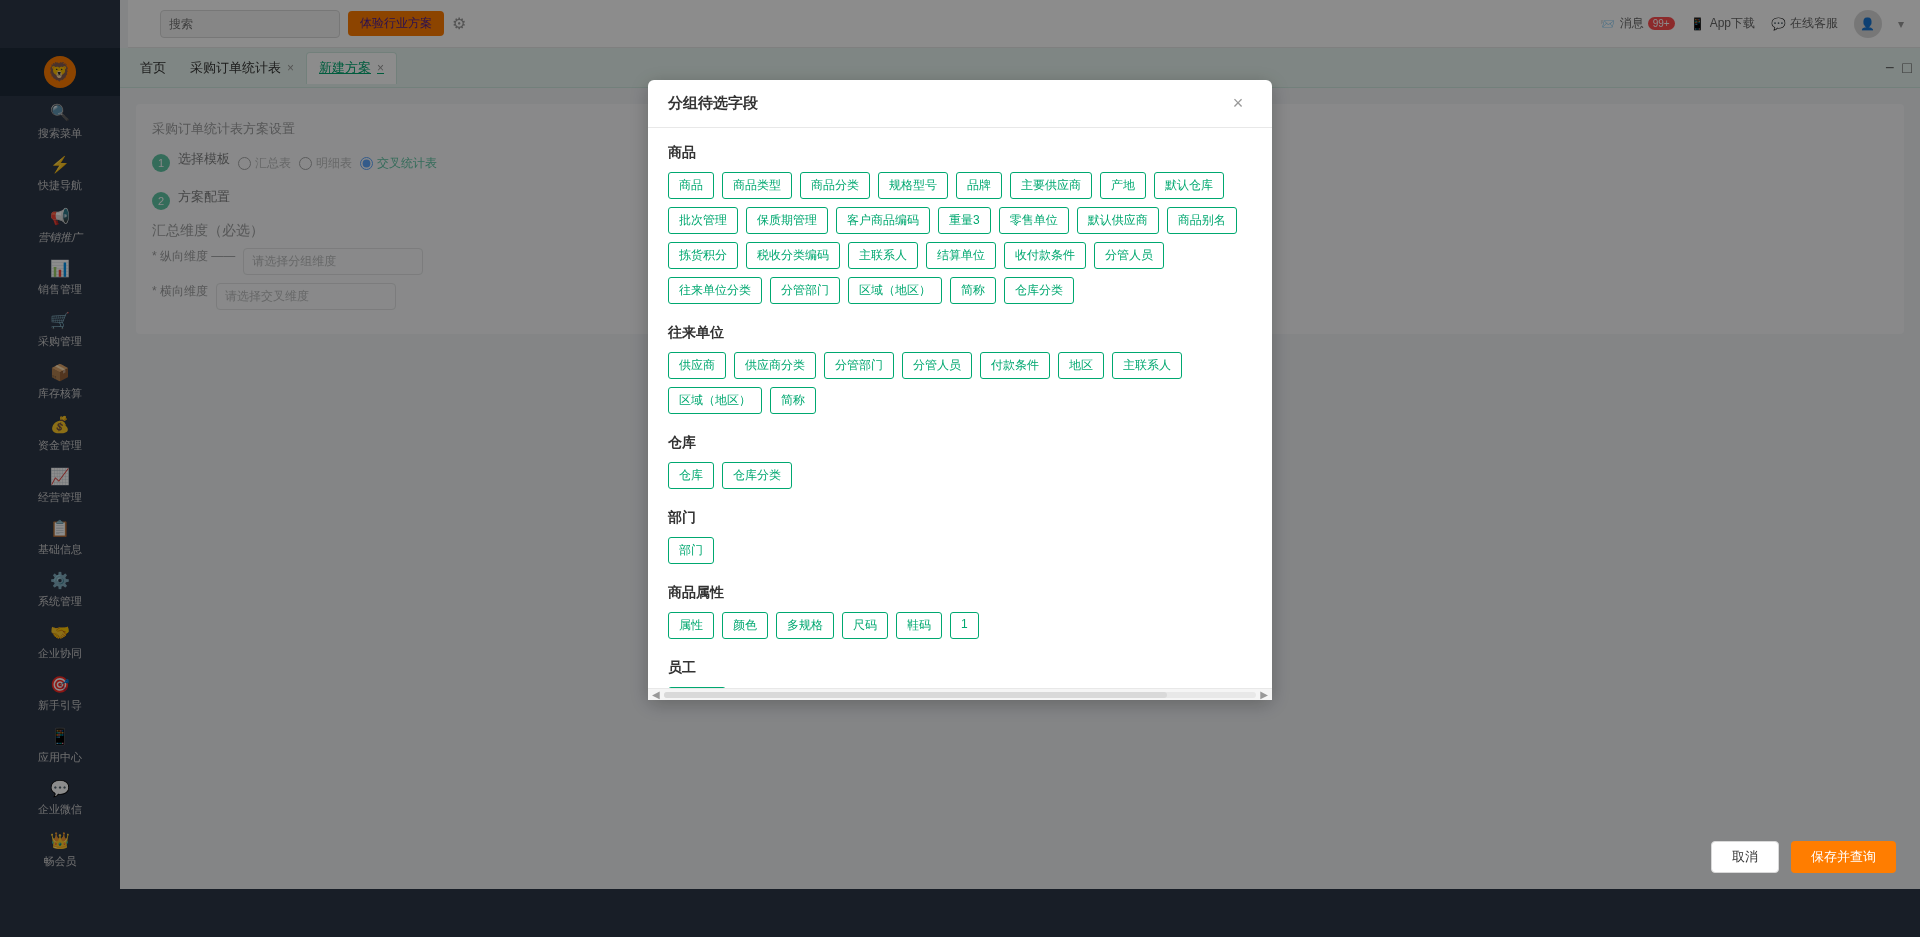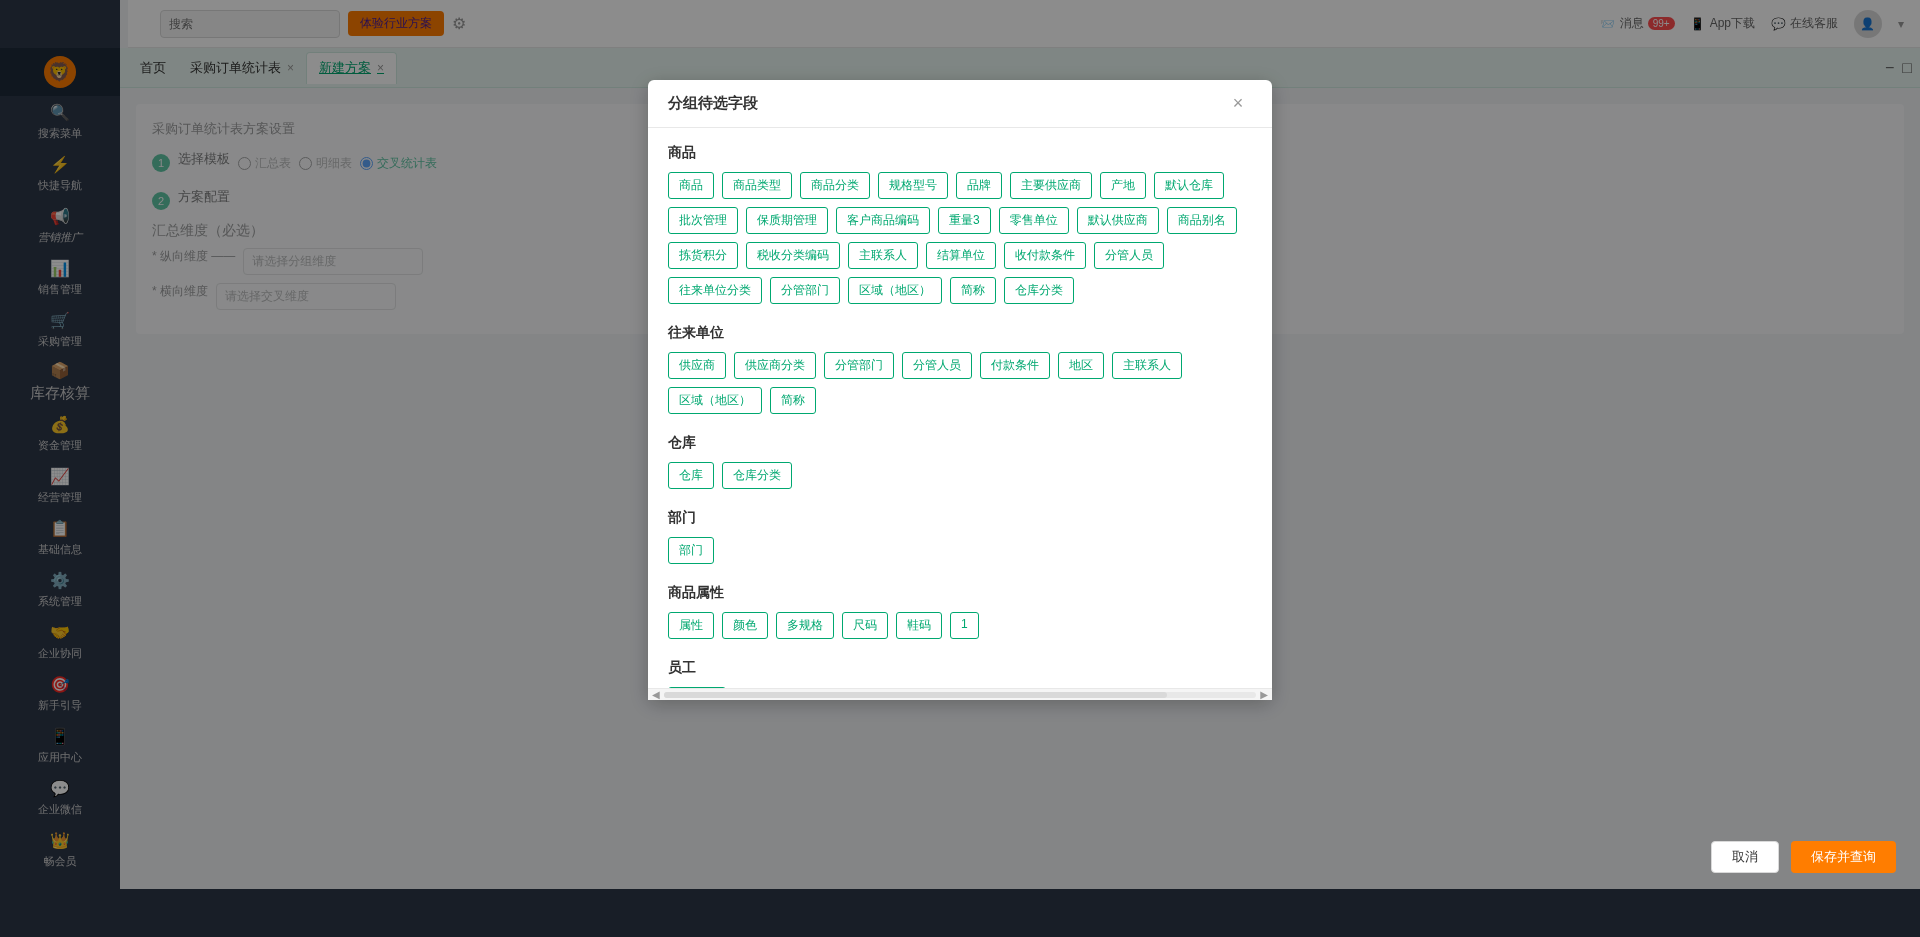--- a/index.html
+++ b/index.html
@@ -240,21 +240,21 @@
       <div class="sidebar-item">
         <span style="font-size:16px;">📊</span>
         <span style="font-size:11px;">销售管理</span>
       </div>
       <div class="sidebar-item">
         <span style="font-size:16px;">🛒</span>
         <span style="font-size:11px;">采购管理</span>
       </div>
       <div class="sidebar-item">
         <span style="font-size:16px;">📦</span>
-        <span style="font-size:15px;">库存核算</span>
+        <span style="font-size:11px;">库存核算</span>
       </div>
       <div class="sidebar-item">
         <span style="font-size:16px;">💰</span>
         <span style="font-size:11px;">资金管理</span>
       </div>
       <div class="sidebar-item">
         <span style="font-size:16px;">📈</span>
         <span style="font-size:11px;">经营管理</span>
       </div>
       <div class="sidebar-item">

